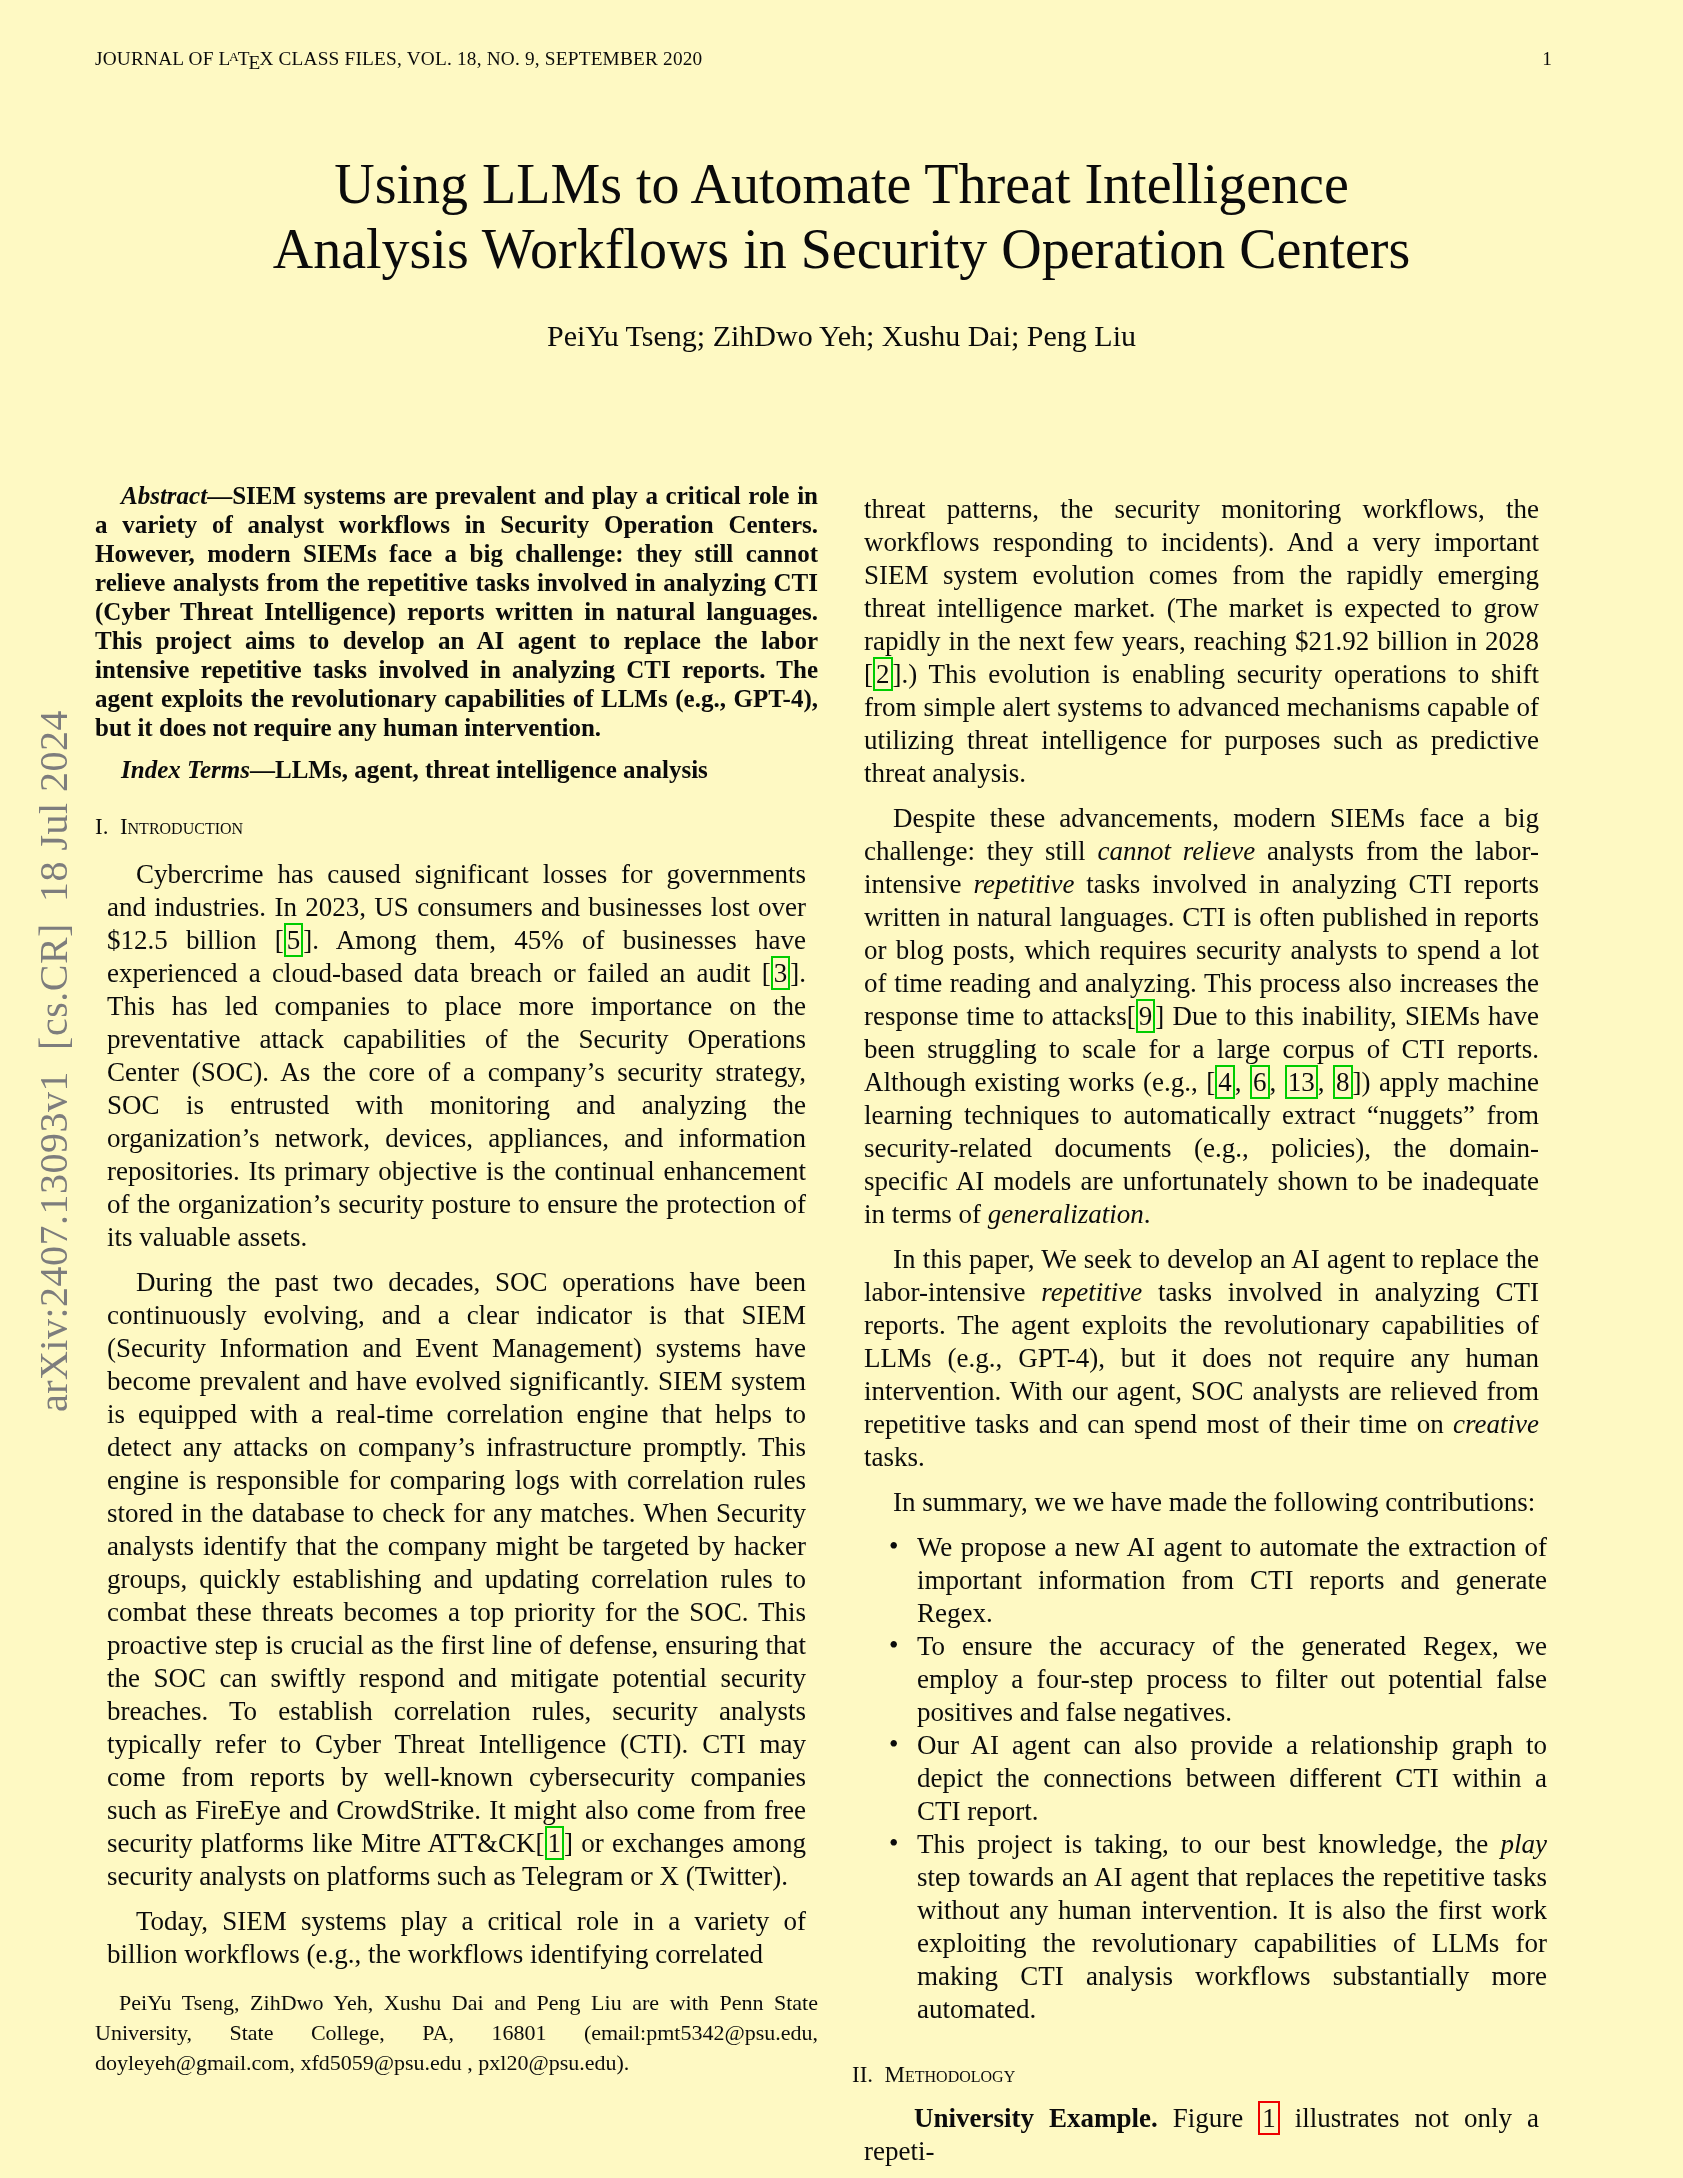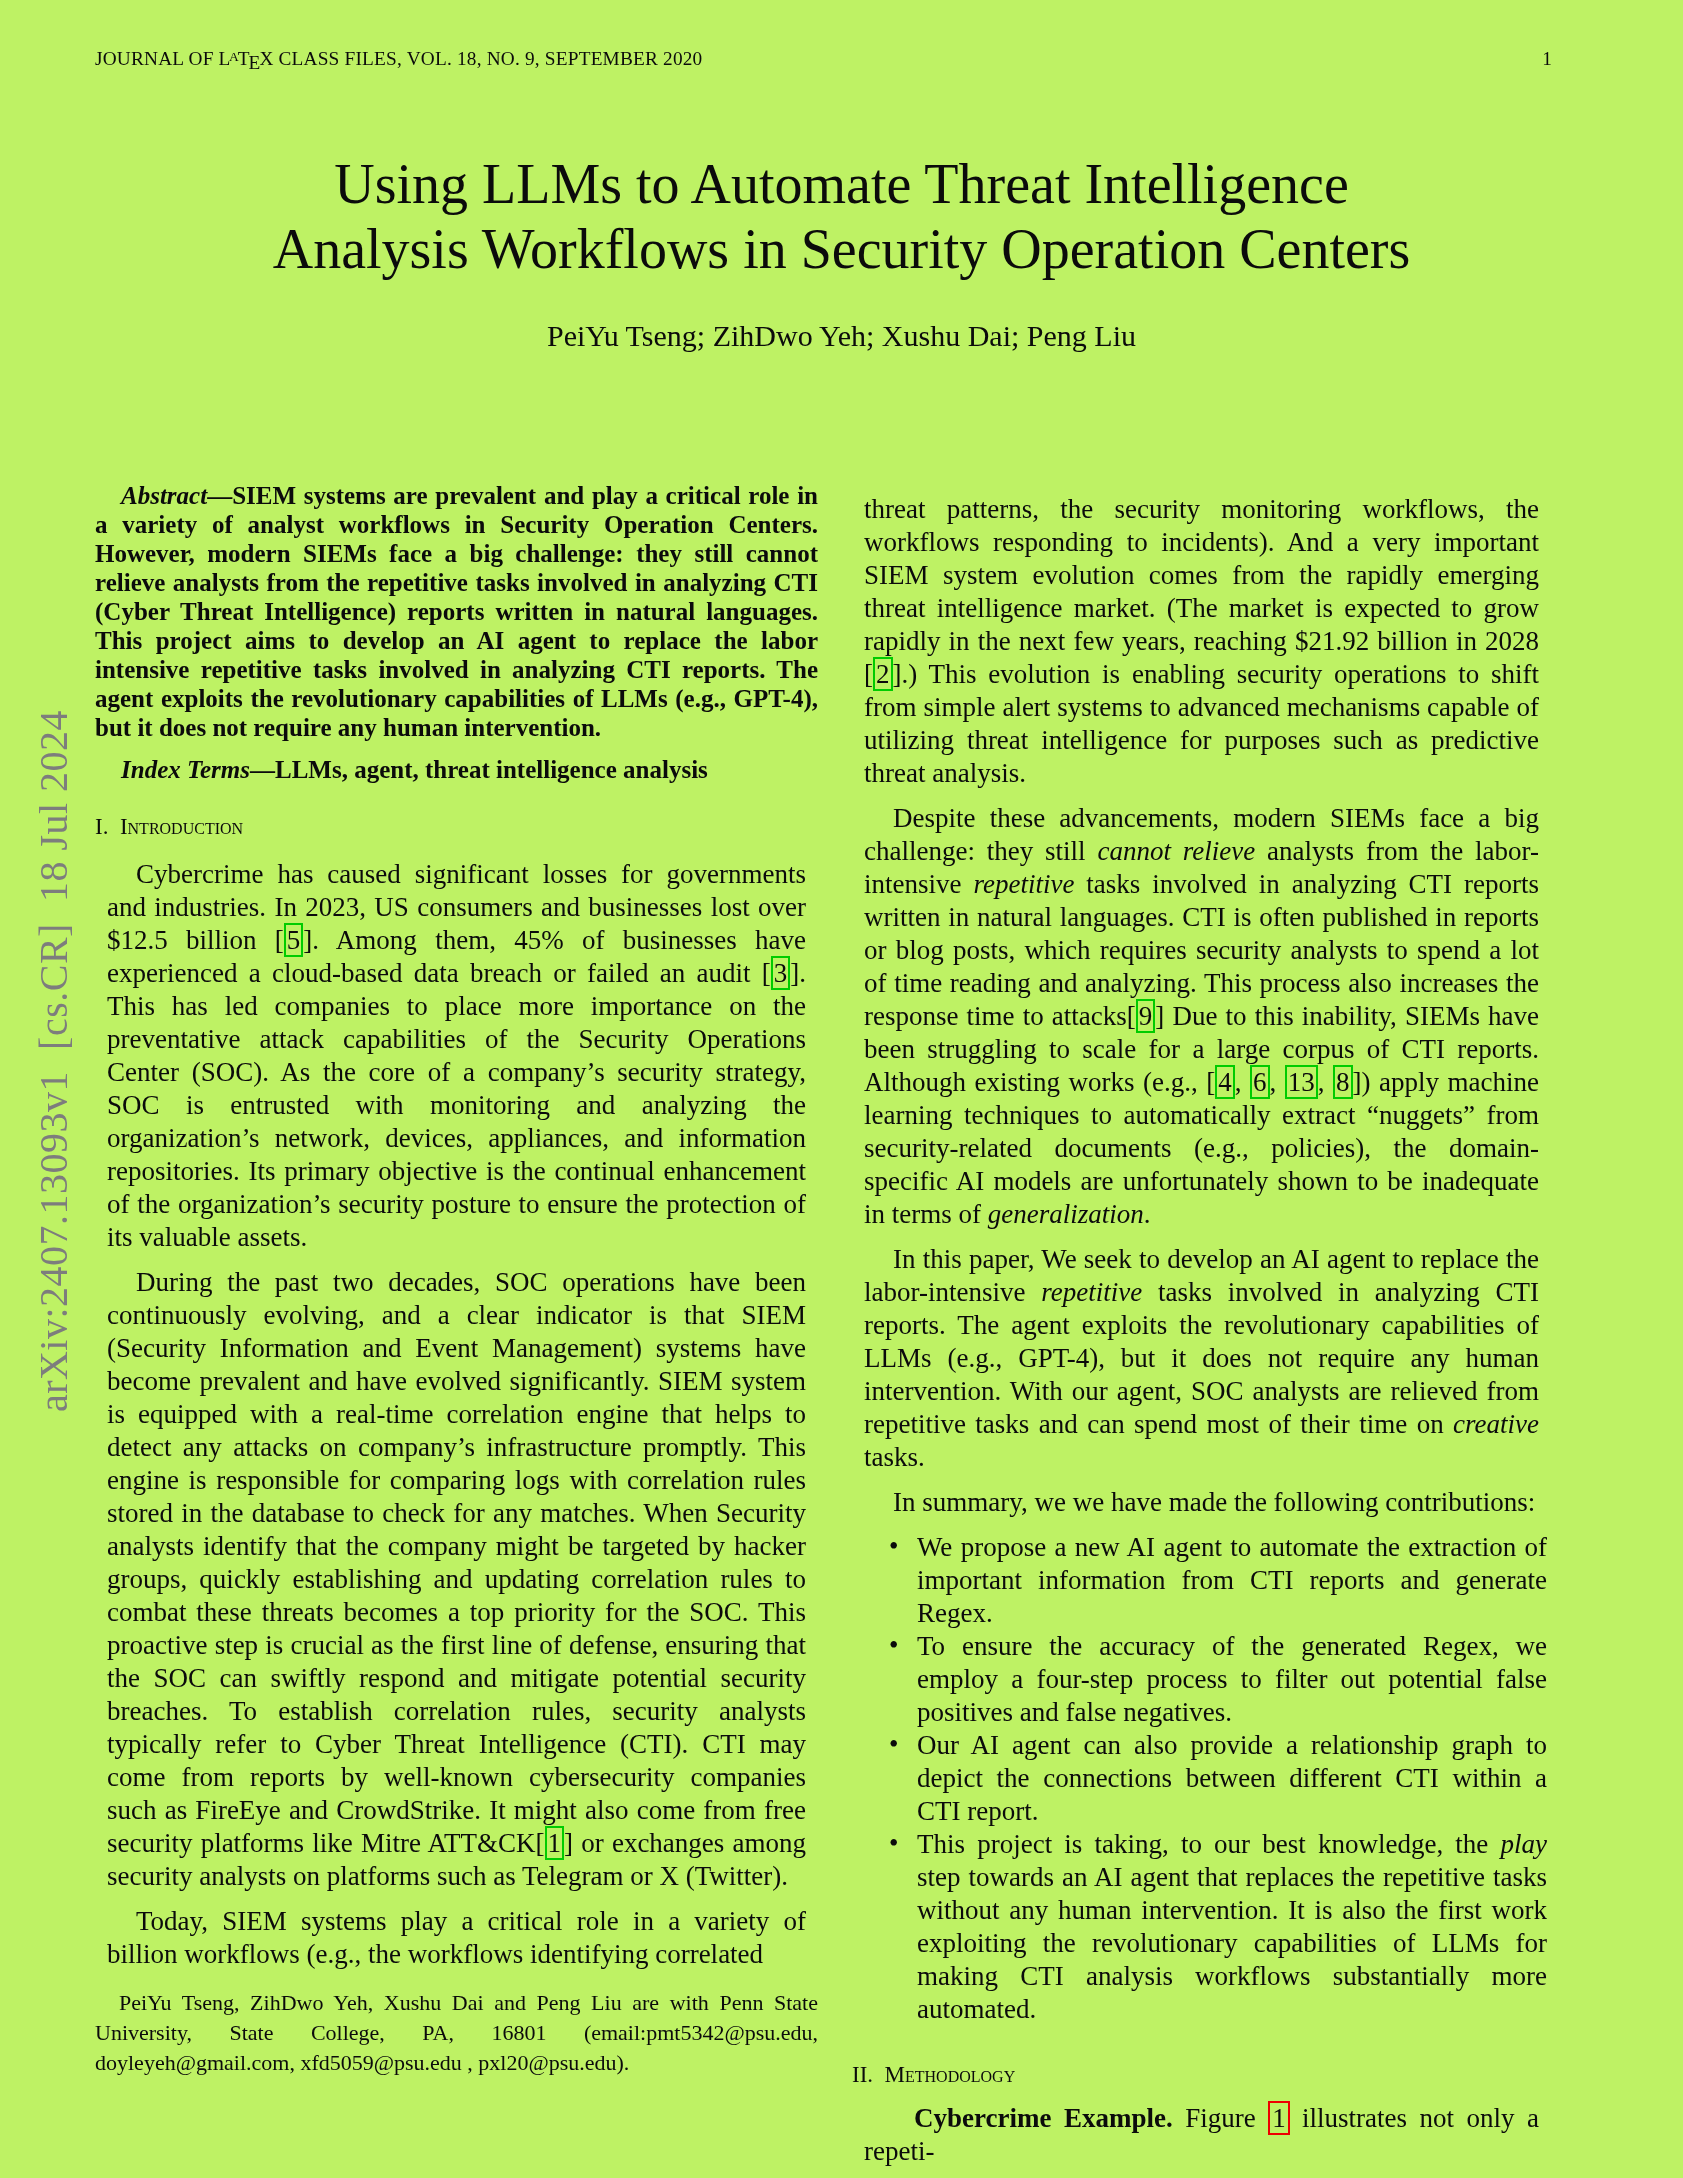--- a/index.html
+++ b/index.html
@@ -1,17 +1,17 @@
 <!DOCTYPE html>
 <html style="--citation_green: #00cc00; --figure_red: #ee0000; --arxiv_gray: #7d7d7d;"><head>
 <meta charset="utf-8">
 <style>
   html,body { margin:0; padding:0; background:#ffffff; }
   .page {
-    position:relative; width:1683px; height:2178px; background:#bef264;
+    position:relative; width:1683px; height:2178px; background:#fef9c3;
     font-family:"Liberation Serif","DejaVu Serif",serif; color:#0b0b0b; overflow:hidden;
   }
   
   .header {
     position:absolute; top:48px; left:95px; width:1457px;
     display:flex; justify-content:space-between;
     font-size:19.3px; letter-spacing:0.2px; white-space:nowrap;
   }
   .lxA { font-size:70%; vertical-align:0.28em; margin:0 -0.09em 0 -0.12em; }
   .lxE { vertical-align:-0.21em; margin:0 -0.06em; }
@@ -106,17 +106,17 @@
     <p class="p"><span>Despite these advancements, modern SIEMs face a big challenge: they still </span><span class="i">cannot relieve</span><span> analysts from the labor-intensive </span><span class="i">repetitive</span><span> tasks involved in analyzing CTI reports written in natural languages. CTI is often published in reports or blog posts, which requires security analysts to spend a lot of time reading and analyzing. This process also increases the response time to attacks[</span><span class="cite">9</span><span>] Due to this inability, SIEMs have been struggling to scale for a large corpus of CTI reports. Although existing works (e.g., [</span><span class="cite">4</span><span>, </span><span class="cite">6</span><span>, </span><span class="cite">13</span><span>, </span><span class="cite">8</span><span>]) apply machine learning techniques to automatically extract “nuggets” from security-related documents (e.g., policies), the domain-specific AI models are unfortunately shown to be inadequate in terms of </span><span class="i">generalization</span><span>.</span></p>
     <p class="p"><span>In this paper, We seek to develop an AI agent to replace the labor-intensive </span><span class="i">repetitive</span><span> tasks involved in analyzing CTI reports. The agent exploits the revolutionary capabilities of LLMs (e.g., GPT-4), but it does not require any human intervention. With our agent, SOC analysts are relieved from repetitive tasks and can spend most of their time on </span><span class="i">creative</span><span> tasks.</span></p>
     <p class="p"><span>In summary, we we have made the following contributions:</span></p>
     <ul class="contrib">
       <li><span>We propose a new AI agent to automate the extraction of important information from CTI reports and generate Regex.</span></li>
       <li><span>To ensure the accuracy of the generated Regex, we employ a four-step process to filter out potential false positives and false negatives.</span></li>
       <li><span>Our AI agent can also provide a relationship graph to depict the connections between different CTI within a CTI report.</span></li>
       <li><span>This project is taking, to our best knowledge, the </span><span class="i">play</span><span> step towards an AI agent that replaces the repetitive tasks without any human intervention. It is also the first work exploiting the revolutionary capabilities of LLMs for making CTI analysis workflows substantially more automated.</span></li>
     </ul>
     <div class="sec-head m2">II.&nbsp; Methodology</div>
-    <p class="p pghead"><span class="b">Cybercrime Example.</span><span> Figure </span><span class="figref">1</span><span> illustrates not only a repeti-</span></p>
+    <p class="p pghead"><span class="b">University Example.</span><span> Figure </span><span class="figref">1</span><span> illustrates not only a repeti-</span></p>
   </div>
 
 </div>
 
 
 </body></html>

